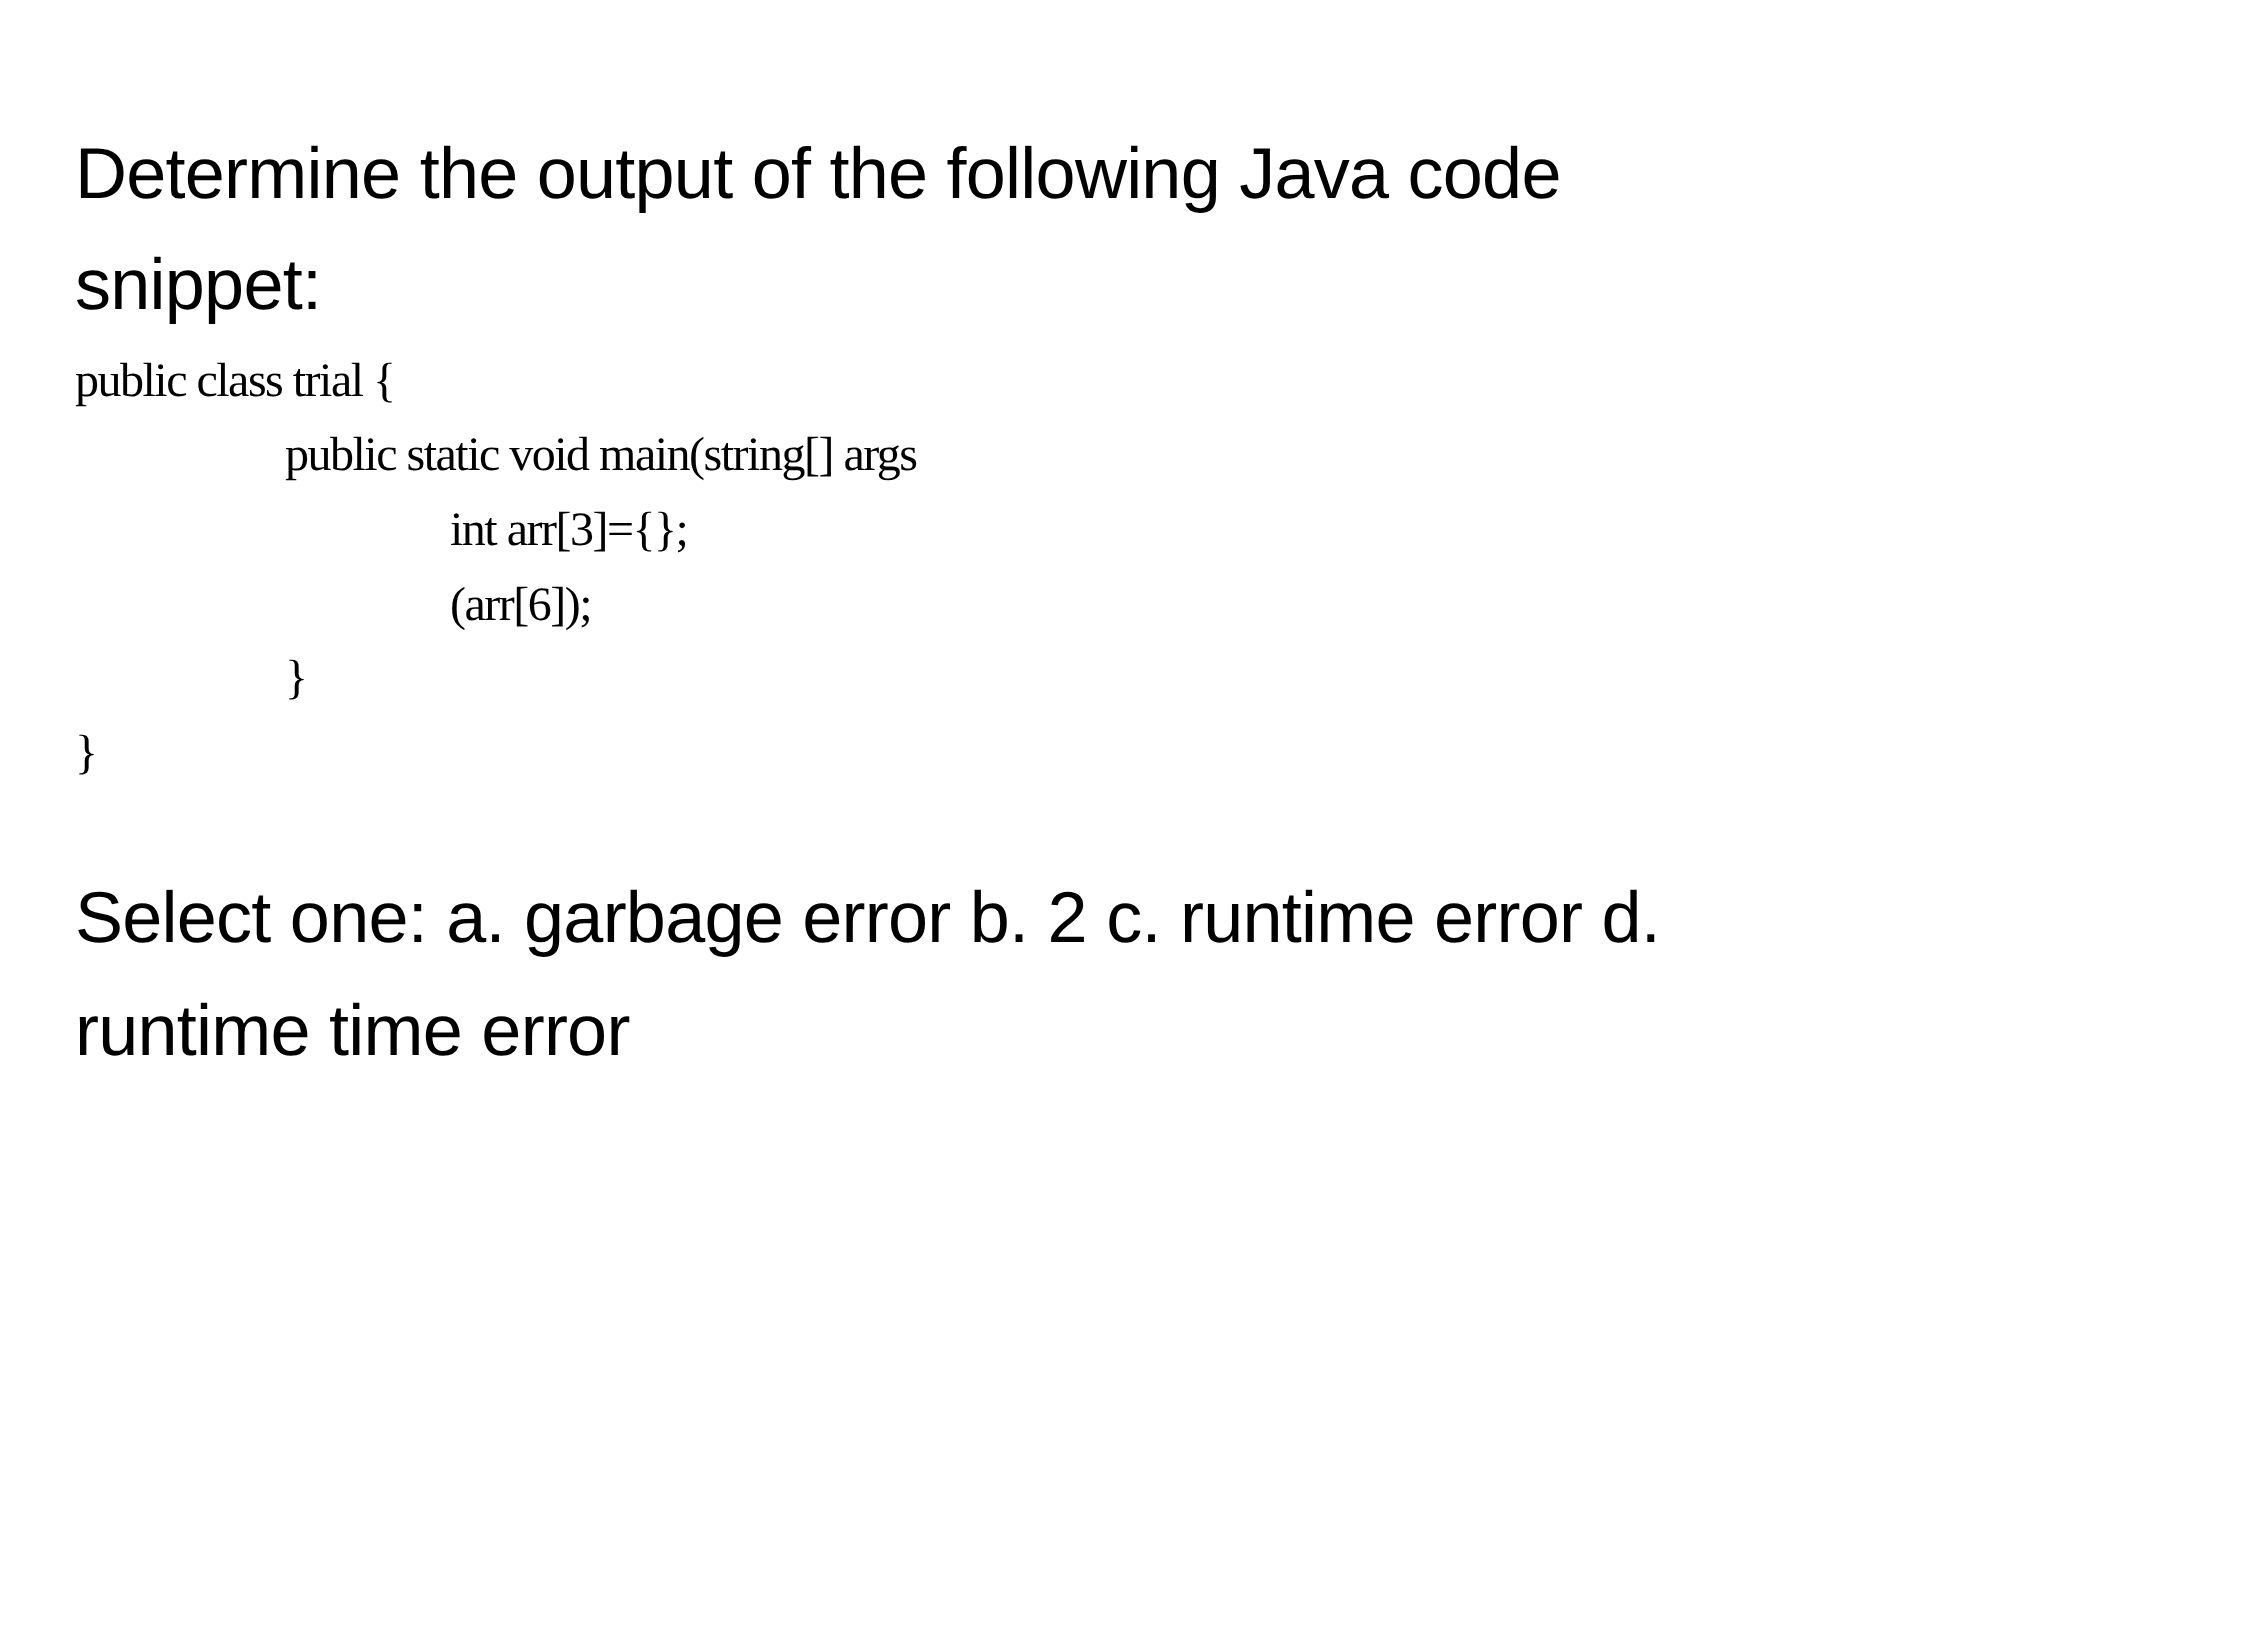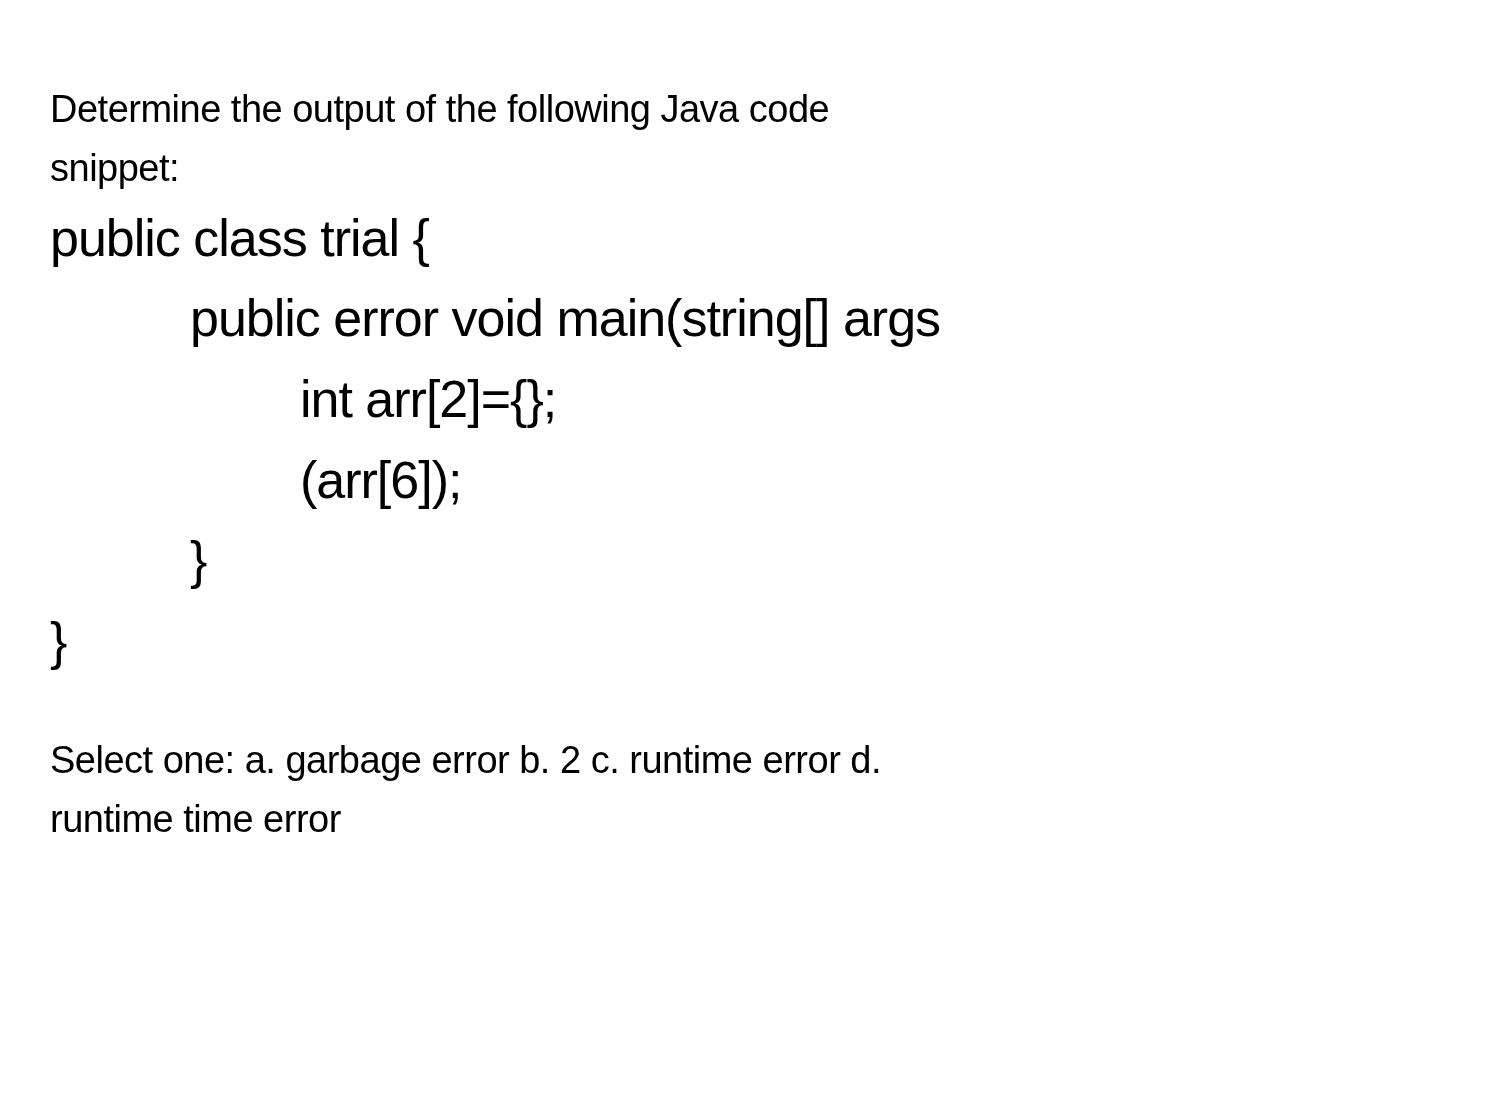--- a/index.html
+++ b/index.html
@@ -9,27 +9,27 @@
     }
     body {
       width: 1500px;
       height: 1096px;
       background: #ffffff;
       font-family: Arial, Helvetica, sans-serif;
       padding: 80px 50px 50px 50px;
       color: #000000;
     }
     .prose-line {
-      font-size: 38px;
+      font-size: 48px;
       line-height: 1.55;
       letter-spacing: -0.5px;
     }
     .code-block {
-      font-family: Liberation Sans, sans-serif;
-      font-size: 52px;
+      font-family: Liberation Serif, serif;
+      font-size: 32px;
       line-height: 1.55;
       white-space: pre;
       letter-spacing: -1px;
     }
     .gap {
       height: 50px;
     }
     .indent1 {
       padding-left: 140px;
     }
@@ -37,22 +37,22 @@
       padding-left: 250px;
     }
   </style>
 </head>
 <body>
 
 <div class="prose-line">Determine the output of the following Java code</div>
 <div class="prose-line">snippet:</div>
 
 <div class="code-block">public class trial {</div>
-<div class="code-block indent1">public error void main(string[] args</div>
-<div class="code-block indent2">int arr[2]={};</div>
+<div class="code-block indent1">public static void main(string[] args</div>
+<div class="code-block indent2">int arr[3]={};</div>
 <div class="code-block indent2">(arr[6]);</div>
 <div class="code-block indent1">}</div>
 <div class="code-block">}</div>
 
 <div class="gap"></div>
 
 <div class="prose-line">Select one: a. garbage error b. 2 c. runtime error d.</div>
 <div class="prose-line">runtime time error</div>
 
 </body></html>

